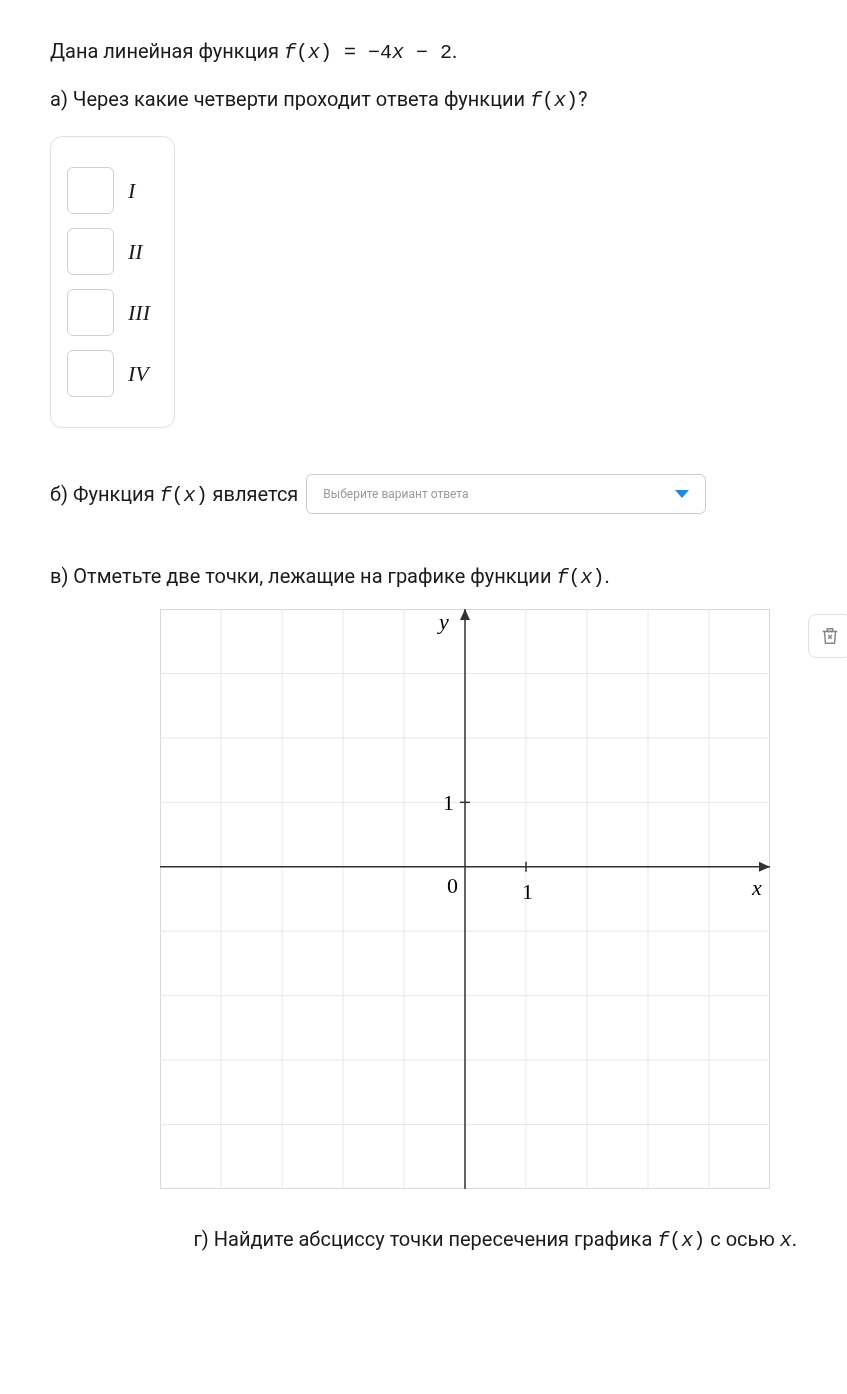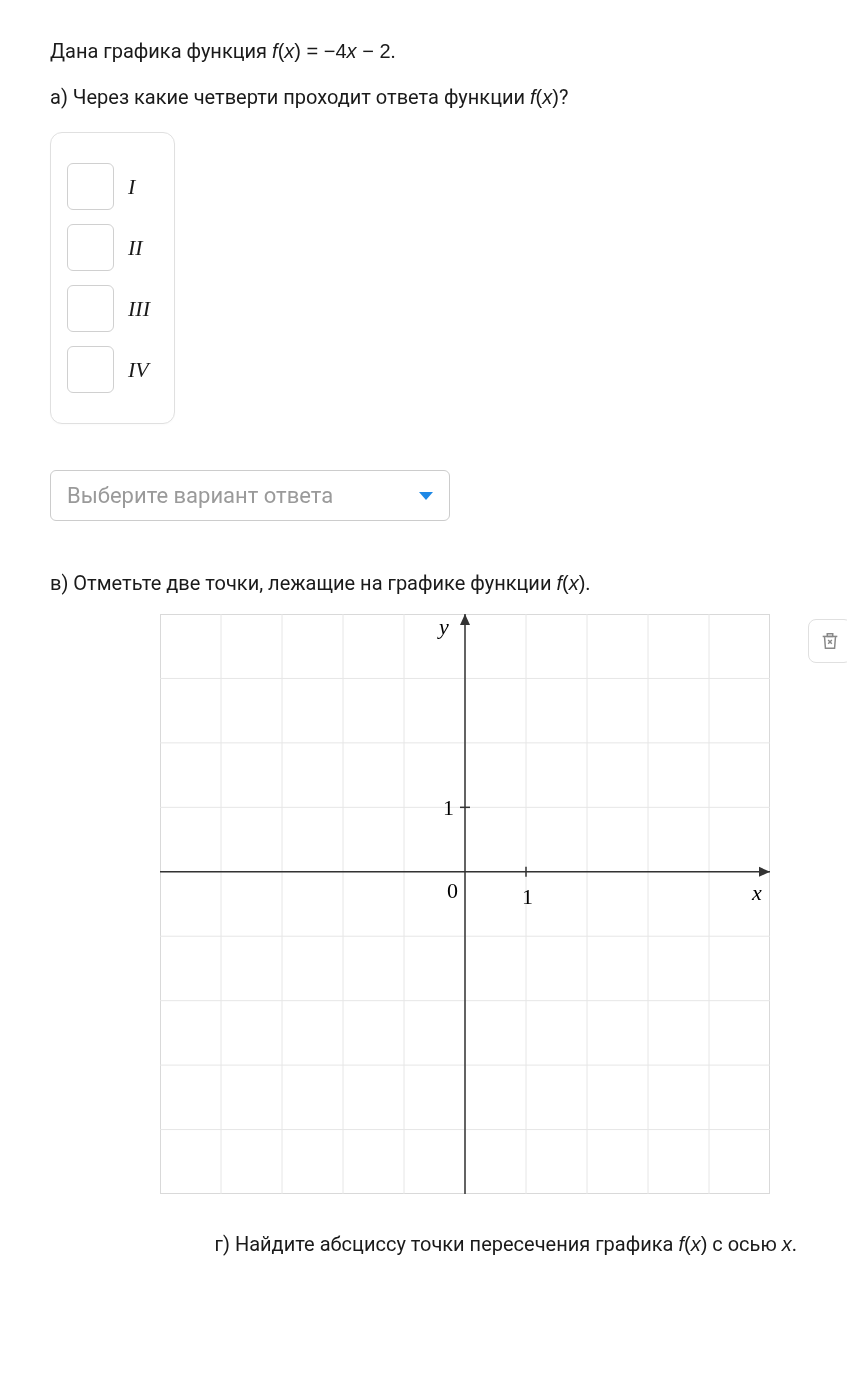--- a/index.html
+++ b/index.html
@@ -5,21 +5,21 @@
   * { box-sizing: border-box; }
   body {
     margin: 0;
     padding: 20px 50px;
     font-family: -apple-system, BlinkMacSystemFont, "Segoe UI", Roboto, Arial, sans-serif;
     font-size: 20px;
     color: #1a1a1a;
     background: #fff;
     width: 847px;
   }
-  .math { font-family: Liberation Sans, sans-serif; font-style: italic; }
+  .math { font-family: Liberation Mono, monospace; font-style: italic; }
   .math-reg { font-style: normal; }
   p { margin: 16px 0; line-height: 1.5; }
   .checkbox-panel {
     display: inline-block;
     border: 1px solid #e0e0e0;
     border-radius: 12px;
     padding: 16px 24px 16px 16px;
     margin-top: 4px;
     background: #fff;
     box-shadow: 0 1px 2px rgba(0,0,0,0.02);
@@ -54,21 +54,21 @@
     display: flex;
     align-items: center;
     justify-content: space-between;
     border: 1px solid #ccc;
     border-radius: 6px;
     padding: 12px 16px;
     min-width: 400px;
     cursor: pointer;
     background: #fff;
   }
-  .select-placeholder { color: #9a9a9a; font-size: 22px; text-align: center; }
+  .select-placeholder { color: #9a9a9a; font-size: 12px; text-align: center; }
   .chevron {
     width: 0; height: 0;
     border-left: 7px solid transparent;
     border-right: 7px solid transparent;
     border-top: 8px solid #1e88e5;
     margin-left: 10px;
   }
   .part-c { margin-top: 47px; }
   .graph-container {
     position: relative;
@@ -91,21 +91,21 @@
     color: #888;
   }
   .part-d { margin-top: 30px; text-align: right; }
 </style>
 </head>
 <body>
 
 
 
 <p>
-  <span>Дана графика функция </span>
+  <span>Дана линейная функция </span>
   <span class="math">f<span class="math-reg">(</span>x<span class="math-reg">)</span> <span class="math-reg">= −4</span>x <span class="math-reg">− 2</span></span><span>.</span>
 </p>
 
 <p>
   <span>а) Через какие четверти проходит ответа функции </span><span class="math">f<span class="math-reg">(</span>x<span class="math-reg">)</span></span><span>?</span>
 </p>
 
 <div class="checkbox-panel">
   <div class="checkbox-row">
     <div class="checkbox"></div>
@@ -119,20 +119,23 @@
     <div class="checkbox"></div>
     <span class="checkbox-label">III</span>
   </div>
   <div class="checkbox-row">
     <div class="checkbox"></div>
     <span class="checkbox-label">IV</span>
   </div>
 </div>
 
 <div class="section-b">
+  <span>
+    <span>б) Функция </span><span class="math">f<span class="math-reg">(</span>x<span class="math-reg">)</span></span><span> является</span>
+  </span>
   <div class="select">
     <span class="select-placeholder">Выберите вариант ответа</span>
     <span class="chevron"></span>
   </div>
 </div>
 
 <p class="part-c">
   <span>в) Отметьте две точки, лежащие на графике функции </span><span class="math">f<span class="math-reg">(</span>x<span class="math-reg">)</span></span><span>.</span>
 </p>
 

